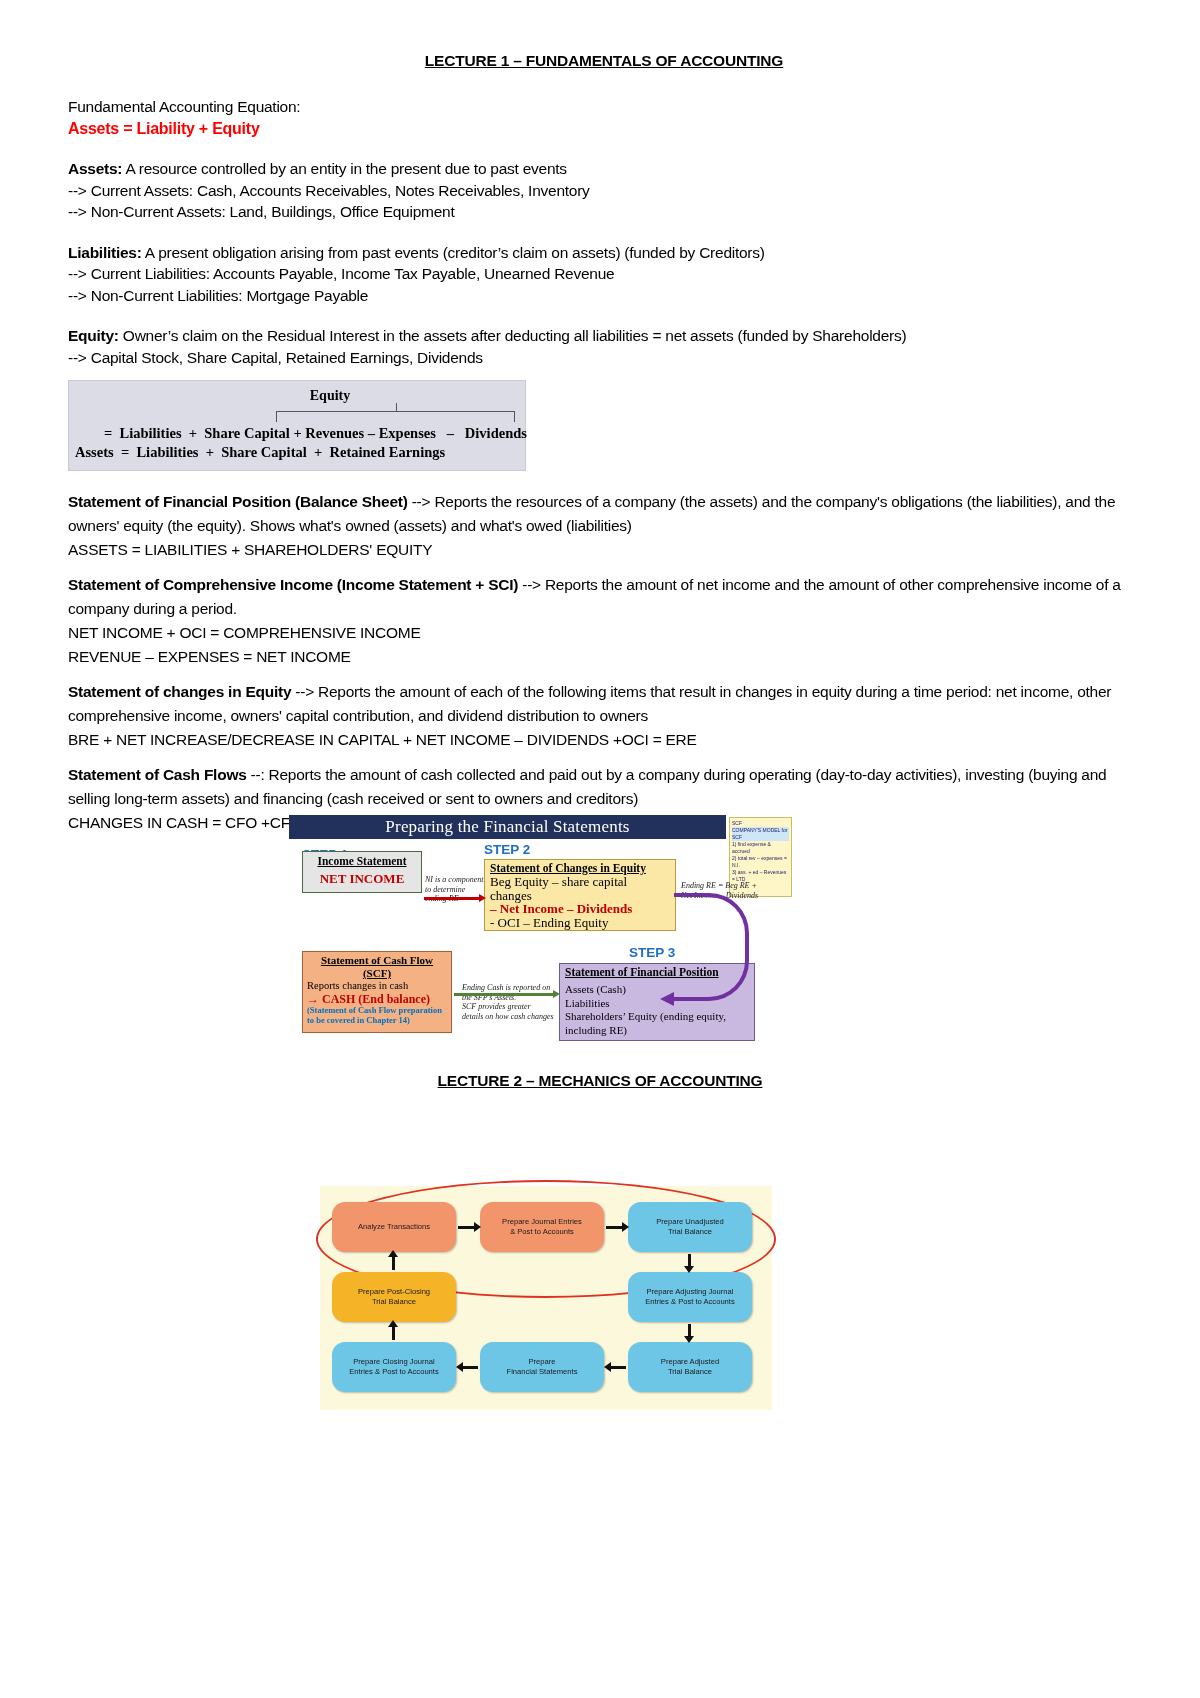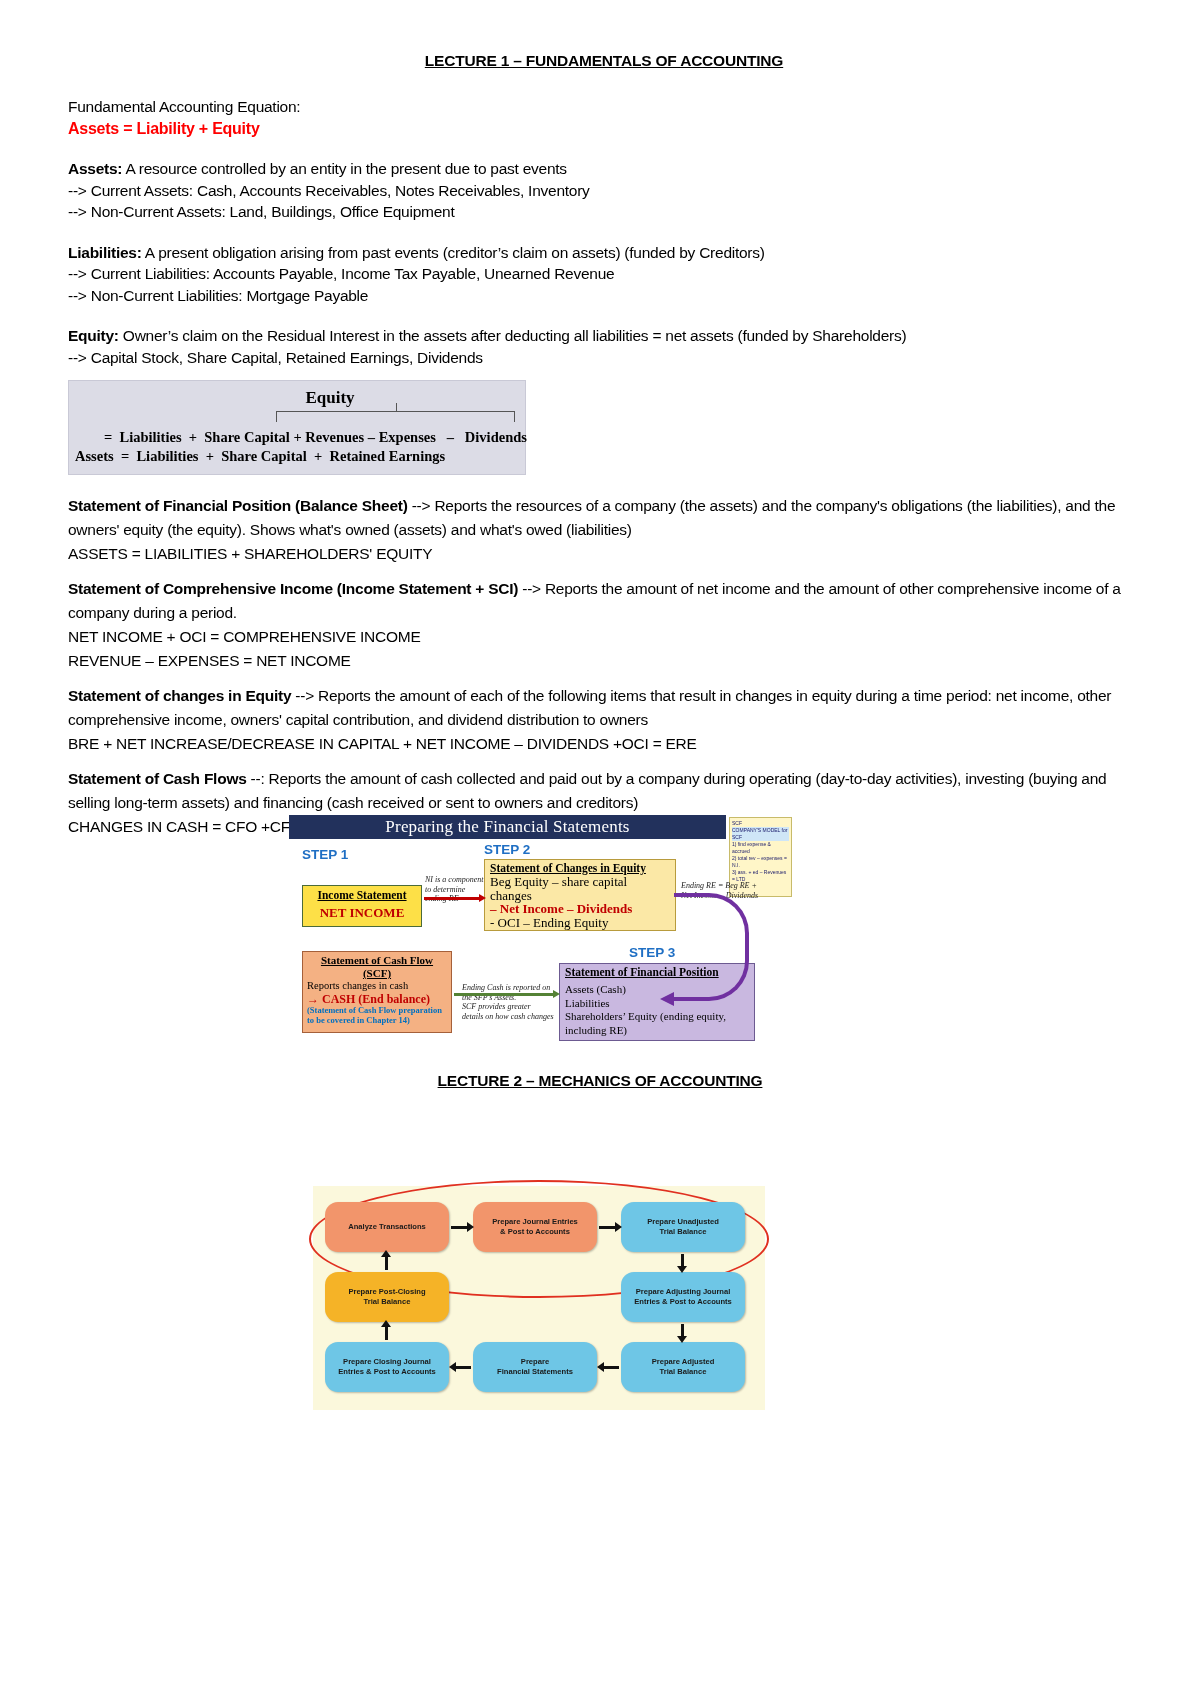--- a/index.html
+++ b/index.html
@@ -35,21 +35,21 @@
     background:#DCDCE6;
     border:1px solid #c9c9d6;
     padding:7px 0 8px 0;
     margin:12px 0 0 0;
     position:relative;
     font-family:"Liberation Serif", serif;
   }
   .equity-title {
     text-align:center;
     font-weight:bold;
-    font-size:17px;
+    font-size:14px;
     padding-left:66px;
     margin-bottom:20px;
   }
   .brace {
     position:absolute;
     left:207px; right:10px; top:30px;
     height:11px;
     border-top:1px solid #555;
     border-left:1px solid #555;
     border-right:1px solid #555;
@@ -73,22 +73,22 @@
   .fig1-header{
     position:absolute; left:0; top:0; width:437px; height:24px;
     background:#22315C;
     color:#fff; text-align:center; font-size:17px; line-height:24px;
     letter-spacing:0.2px;
   }
   .step-lbl{ position:absolute; color:#1F6FC4; font-weight:bold; font-size:13.5px;
              font-family:"Liberation Sans", sans-serif; }
   .fbox{ position:absolute; font-size:11px; line-height:13px; }
 
-  #b-income { left:13px; top:70px; width:120px; height:42px;
-              background:#fde047; border:1px solid #4b6b3a; }
+  #b-income { left:13px; top:36px; width:120px; height:42px;
+              background:#e5e5e5; border:1px solid #4b6b3a; }
   #b-income .t{ font-weight:bold; text-decoration:underline; font-size:11.5px; text-align:center; padding-top:3px;}
   #b-income .n{ color:#C00000; font-weight:bold; font-size:13px; text-align:center; padding-top:4px;}
 
   #b-sce { left:195px; top:44px; width:192px; height:72px;
            background:#FBE8A6; border:1px solid #b89b3d; padding:2px 5px; }
   #b-sce .t{ font-weight:bold; text-decoration:underline; font-size:11.5px; }
   #b-sce .r{ font-size:13px; line-height:13.5px;}
   #b-sce .ni{ color:#C00000; font-weight:bold; }
 
   #b-scf { left:13px; top:136px; width:150px; height:82px;
@@ -131,24 +131,23 @@
               border-bottom:7px solid transparent;}
 
   .lecture2 {
     position:absolute; left:0; right:0; top:1072px;
     text-align:center; font-weight:bold; font-size:15.5px;
     text-decoration:underline; letter-spacing:-0.2px;
   }
 
   
   .fig2{
-    position:absolute; left:313px; top:1186px;
+    position:absolute; left:320px; top:1186px;
     width:452px; height:224px;
     background:#FBF8DC;
-    font-weight:bold;
   }
   .node{
     position:absolute; border-radius:13px; text-align:center;
     font-size:7.6px; line-height:9.6px; color:#1a1a1a;
     font-family:"Liberation Sans", sans-serif;
     display:flex; align-items:center; justify-content:center;
     box-shadow:1px 1px 2px rgba(0,0,0,.25);
     padding:2px;
   }
   .n-orange{ background:#F2956B; }

